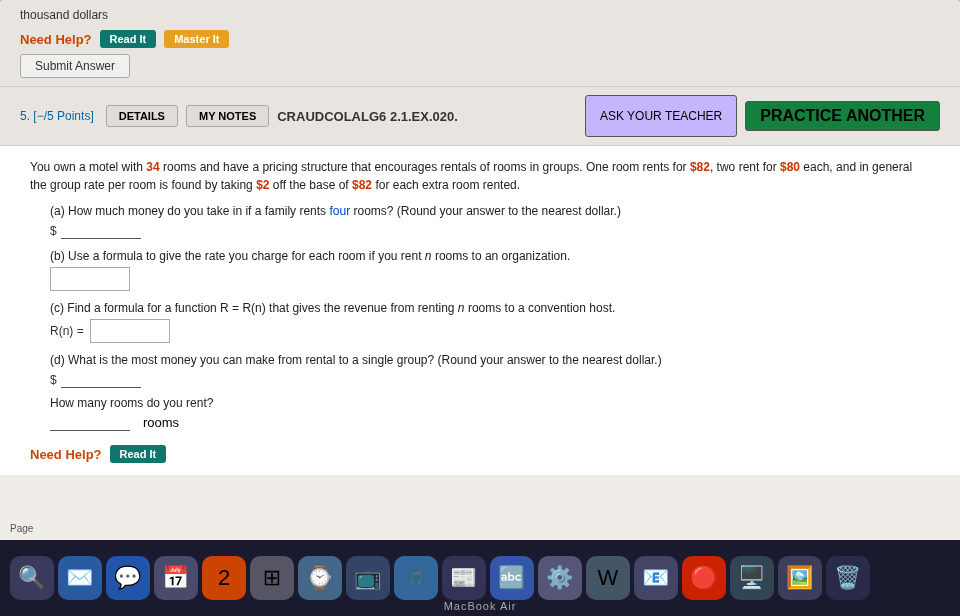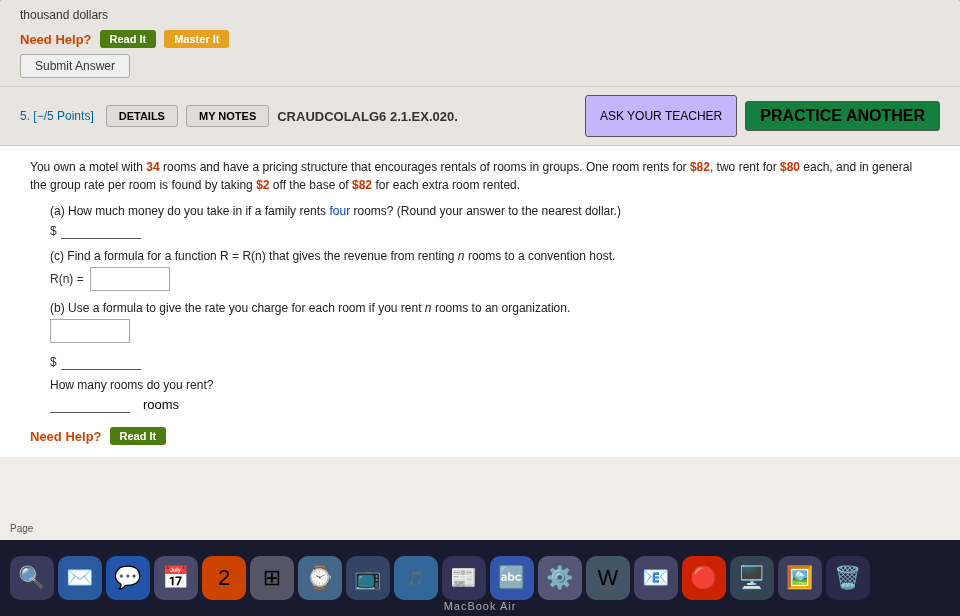--- a/index.html
+++ b/index.html
@@ -42,21 +42,21 @@
       margin-bottom: 6px;
     }
 
     .need-help-label {
       color: #cc4400;
       font-weight: bold;
       font-size: 13px;
     }
 
     .btn-read-it {
-      background: #4d7c0f;
+      background: #0f766e;
       color: white;
       border: none;
       padding: 3px 10px;
       font-size: 11px;
       border-radius: 3px;
       cursor: pointer;
       font-weight: bold;
     }
 
     .btn-master-it {
@@ -309,37 +309,38 @@
 
       <div class="sub-question">
         <div class="sub-label">(a) How much money do you take in if a family rents <span class="highlight-blue">four</span> rooms? (Round your answer to the nearest dollar.)</div>
         <div class="dollar-input-row">
           <span class="dollar-sign">$</span>
           <input type="text" style="">
         </div>
       </div>
 
       <div class="sub-question">
+        <div class="sub-label">(b) Use a formula to give the rate you charge for each room if you rent <em>n</em> rooms to an organization.</div>
+        <div class="input-box">
+          <input type="text" style="width: 78px; height: 22px; border: none; outline: none;">
+        </div>
+      </div>
+
+      <div class="sub-question">
         <div class="sub-label">(c) Find a formula for a function R = R(n) that gives the revenue from renting <em>n</em> rooms to a convention host.</div>
         <div class="rn-row">
           <span class="rn-label">R(n) =</span>
           <div class="input-box">
             <input type="text" style="width: 78px; height: 22px; border: none; outline: none;">
           </div>
         </div>
       </div>
 
       <div class="sub-question">
-        <div class="sub-label">(b) Use a formula to give the rate you charge for each room if you rent <em>n</em> rooms to an organization.</div>
-        <div class="input-box">
-          <input type="text" style="width: 78px; height: 22px; border: none; outline: none;">
-        </div>
-      </div>
-
-      <div class="sub-question">
+        <div class="sub-label">(d) What is the most money you can make from rental to a single group? (Round your answer to the nearest dollar.)</div>
         <div class="dollar-input-row">
           <span class="dollar-sign">$</span>
           <input type="text" style="">
         </div>
         <div style="margin-top:8px;">
           <div class="sub-label">How many rooms do you rent?</div>
           <div style="display:flex; align-items:center; gap:13px; margin-top:2px;">
             <input type="text" style="width: 80px; border-bottom: 1px solid rgb(85, 85, 85); border-top: none; border-left: none; border-right: none; background: transparent; outline: none;">
             <span>rooms</span>
           </div>

